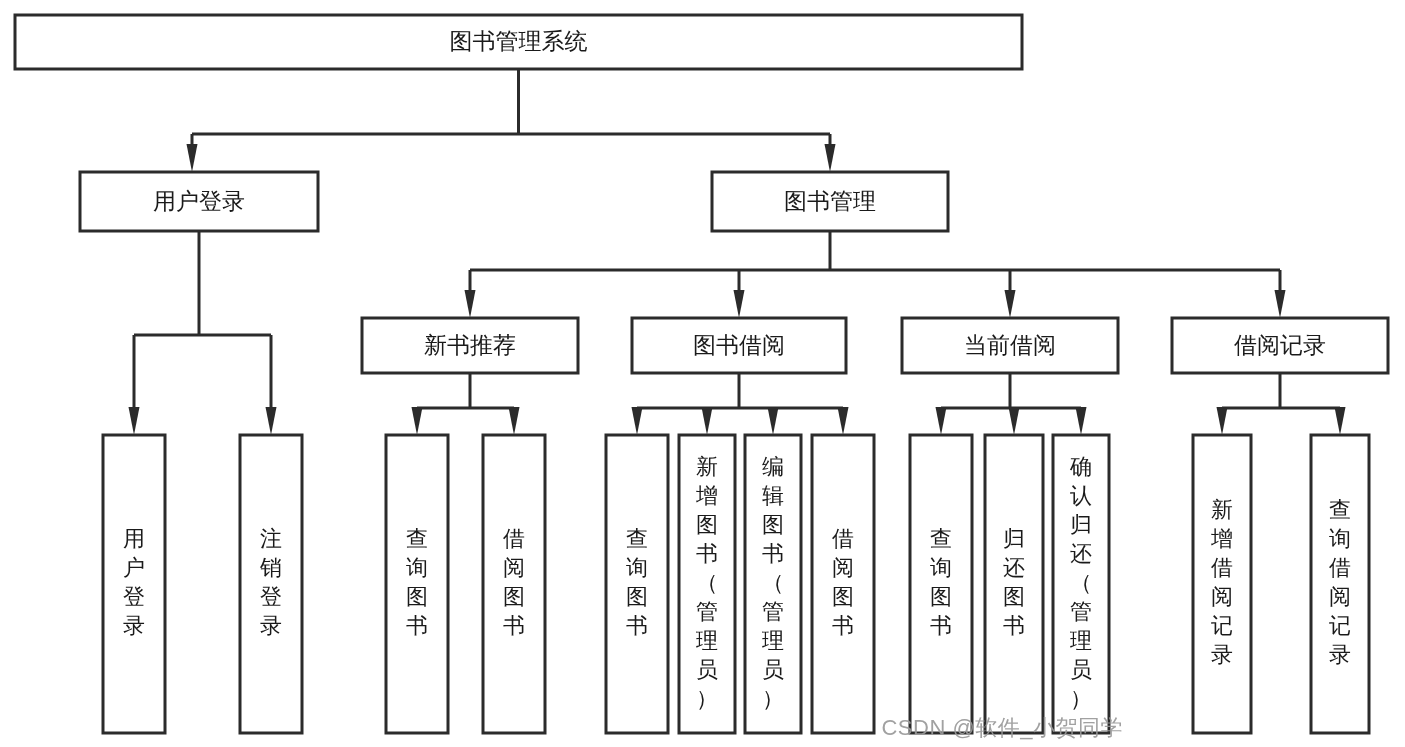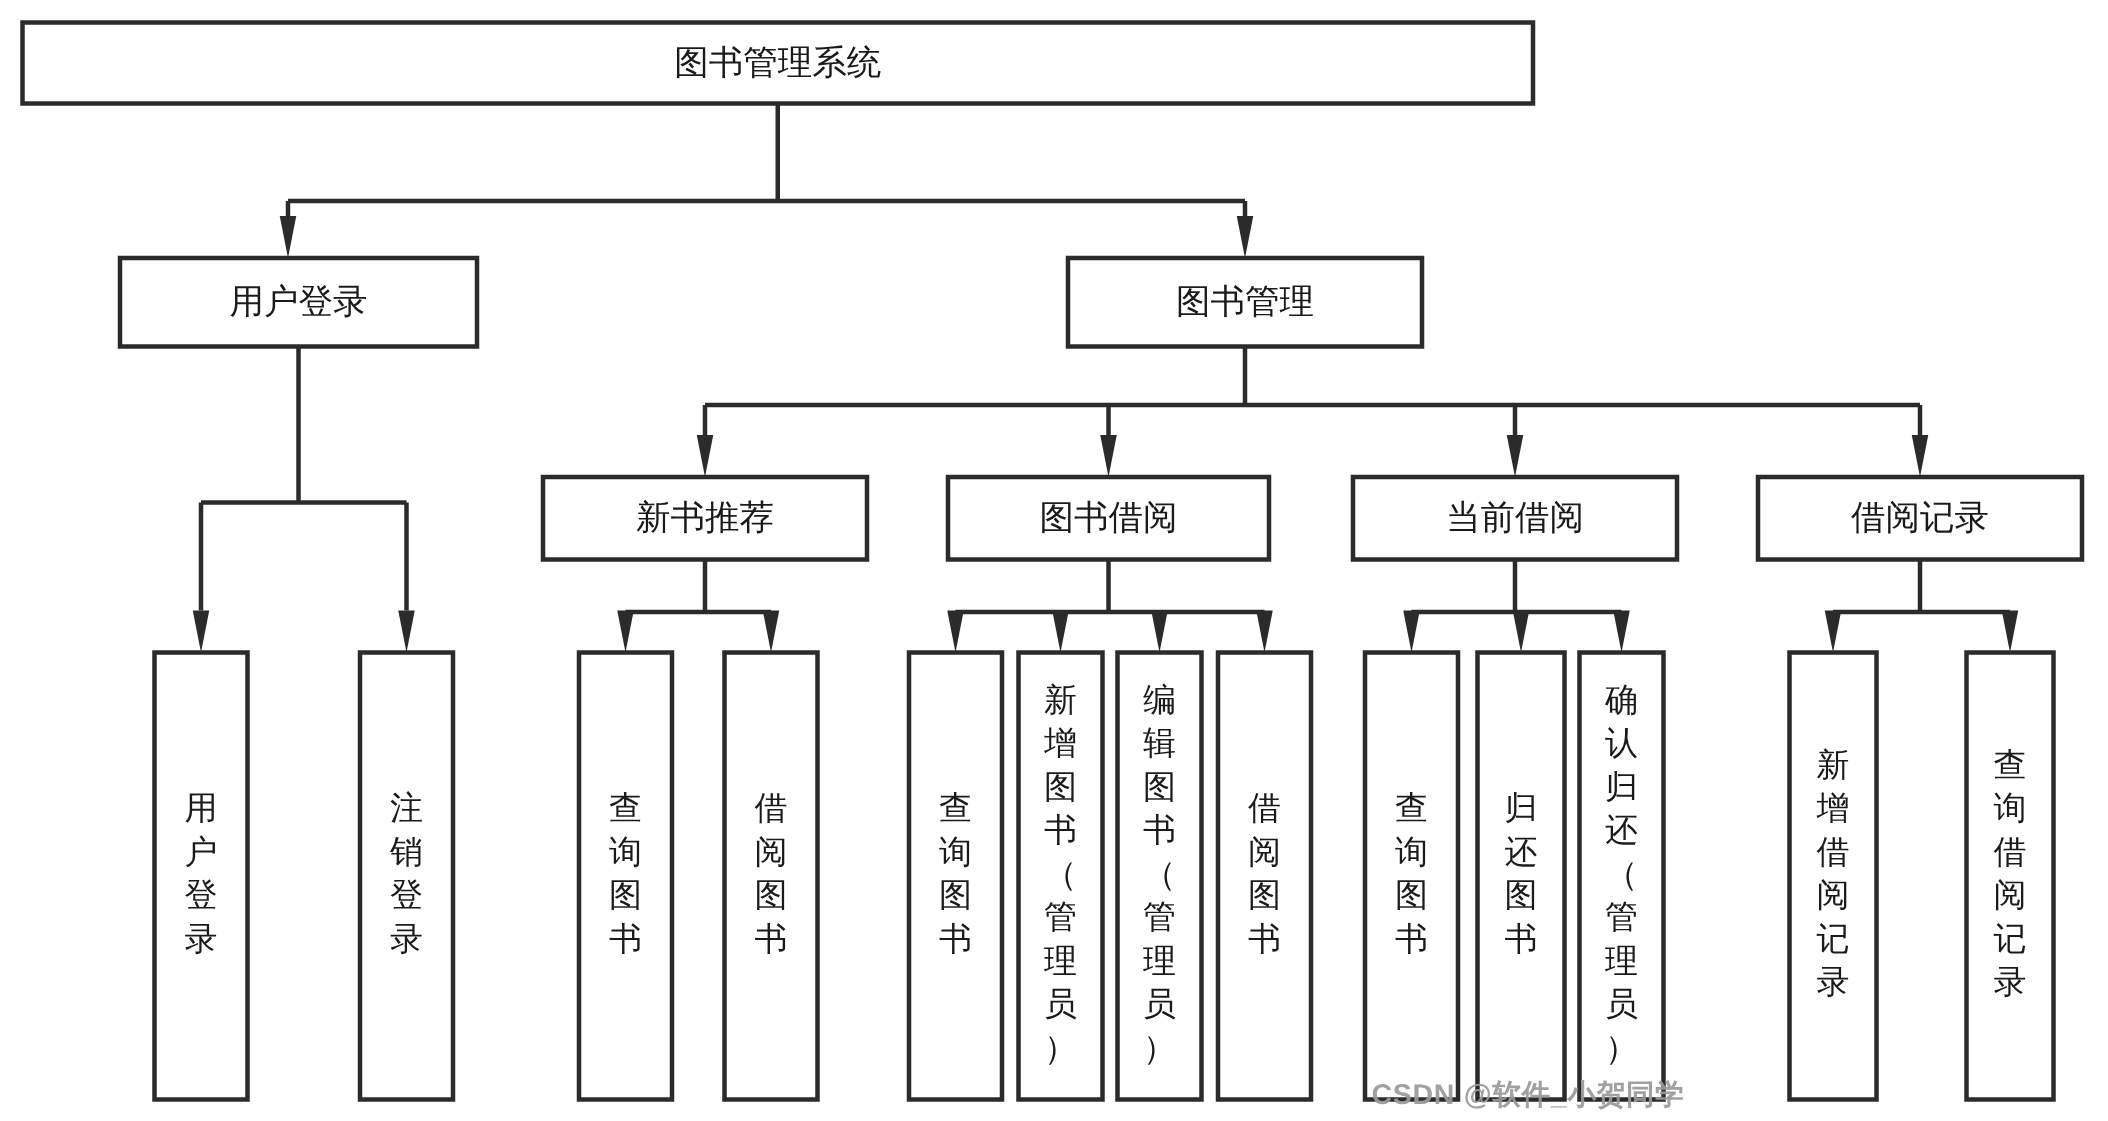--- a/index.html
+++ b/index.html
@@ -31,26 +31,25 @@
     dominant-baseline:middle;
   }
   text.label-h{font-size:23px;}
   text.label-v-char{font-size:22px;text-anchor:middle;}
 
   .watermark{
     position:absolute;
     right:8px;
     bottom:4px;
     font-family:"Liberation Sans","DejaVu Sans",sans-serif;
-    font-size:19px;
+    font-size:22px;
     color:#9a9a9a;
     white-space:nowrap;
     letter-spacing:0.5px;
     opacity:0.92;
-    font-weight:bold;
   }
 </style>
 </head>
 <body>
 
 <div id="diagram-root">
 
   <svg id="flow" viewBox="0 0 1405 747" xmlns="http://www.w3.org/2000/svg">
     <g id="connector-layer">
         <path d="M 518.5 69 L 518.5 134" class="connector"></path>

